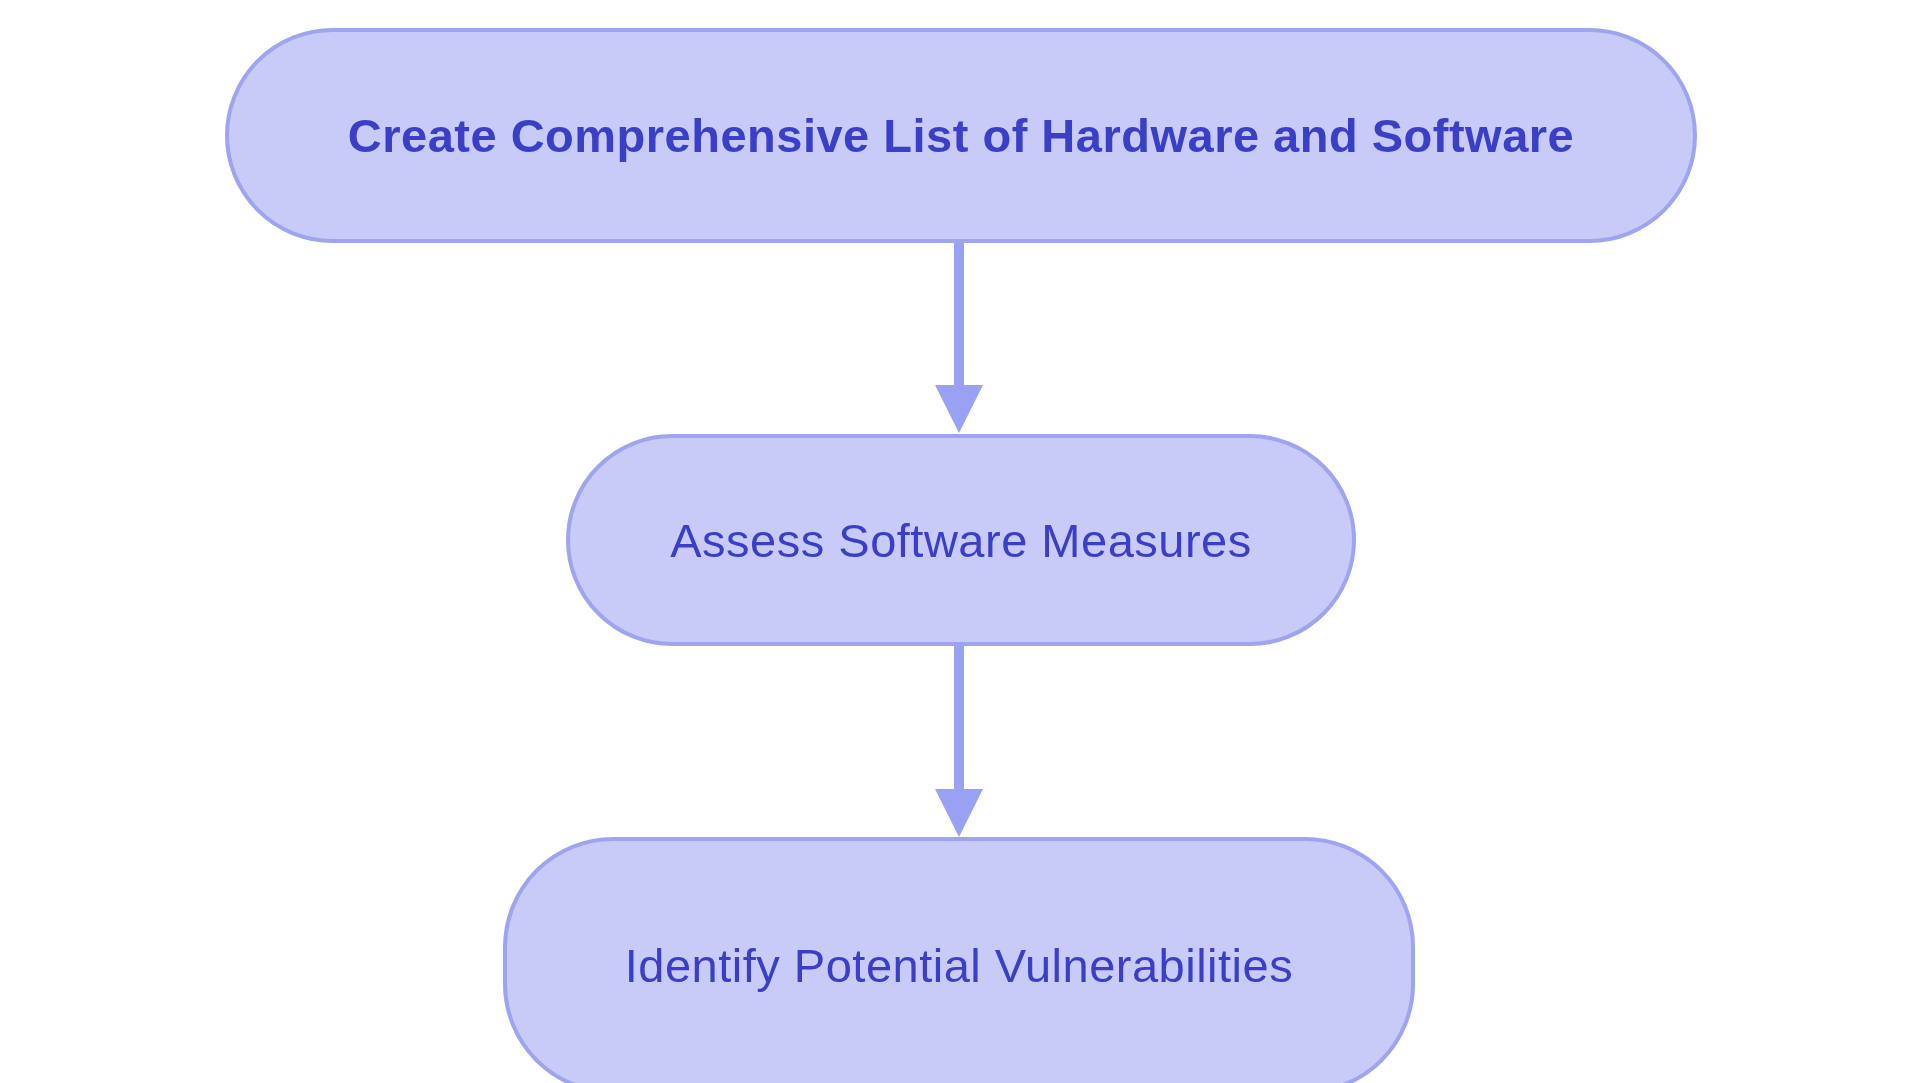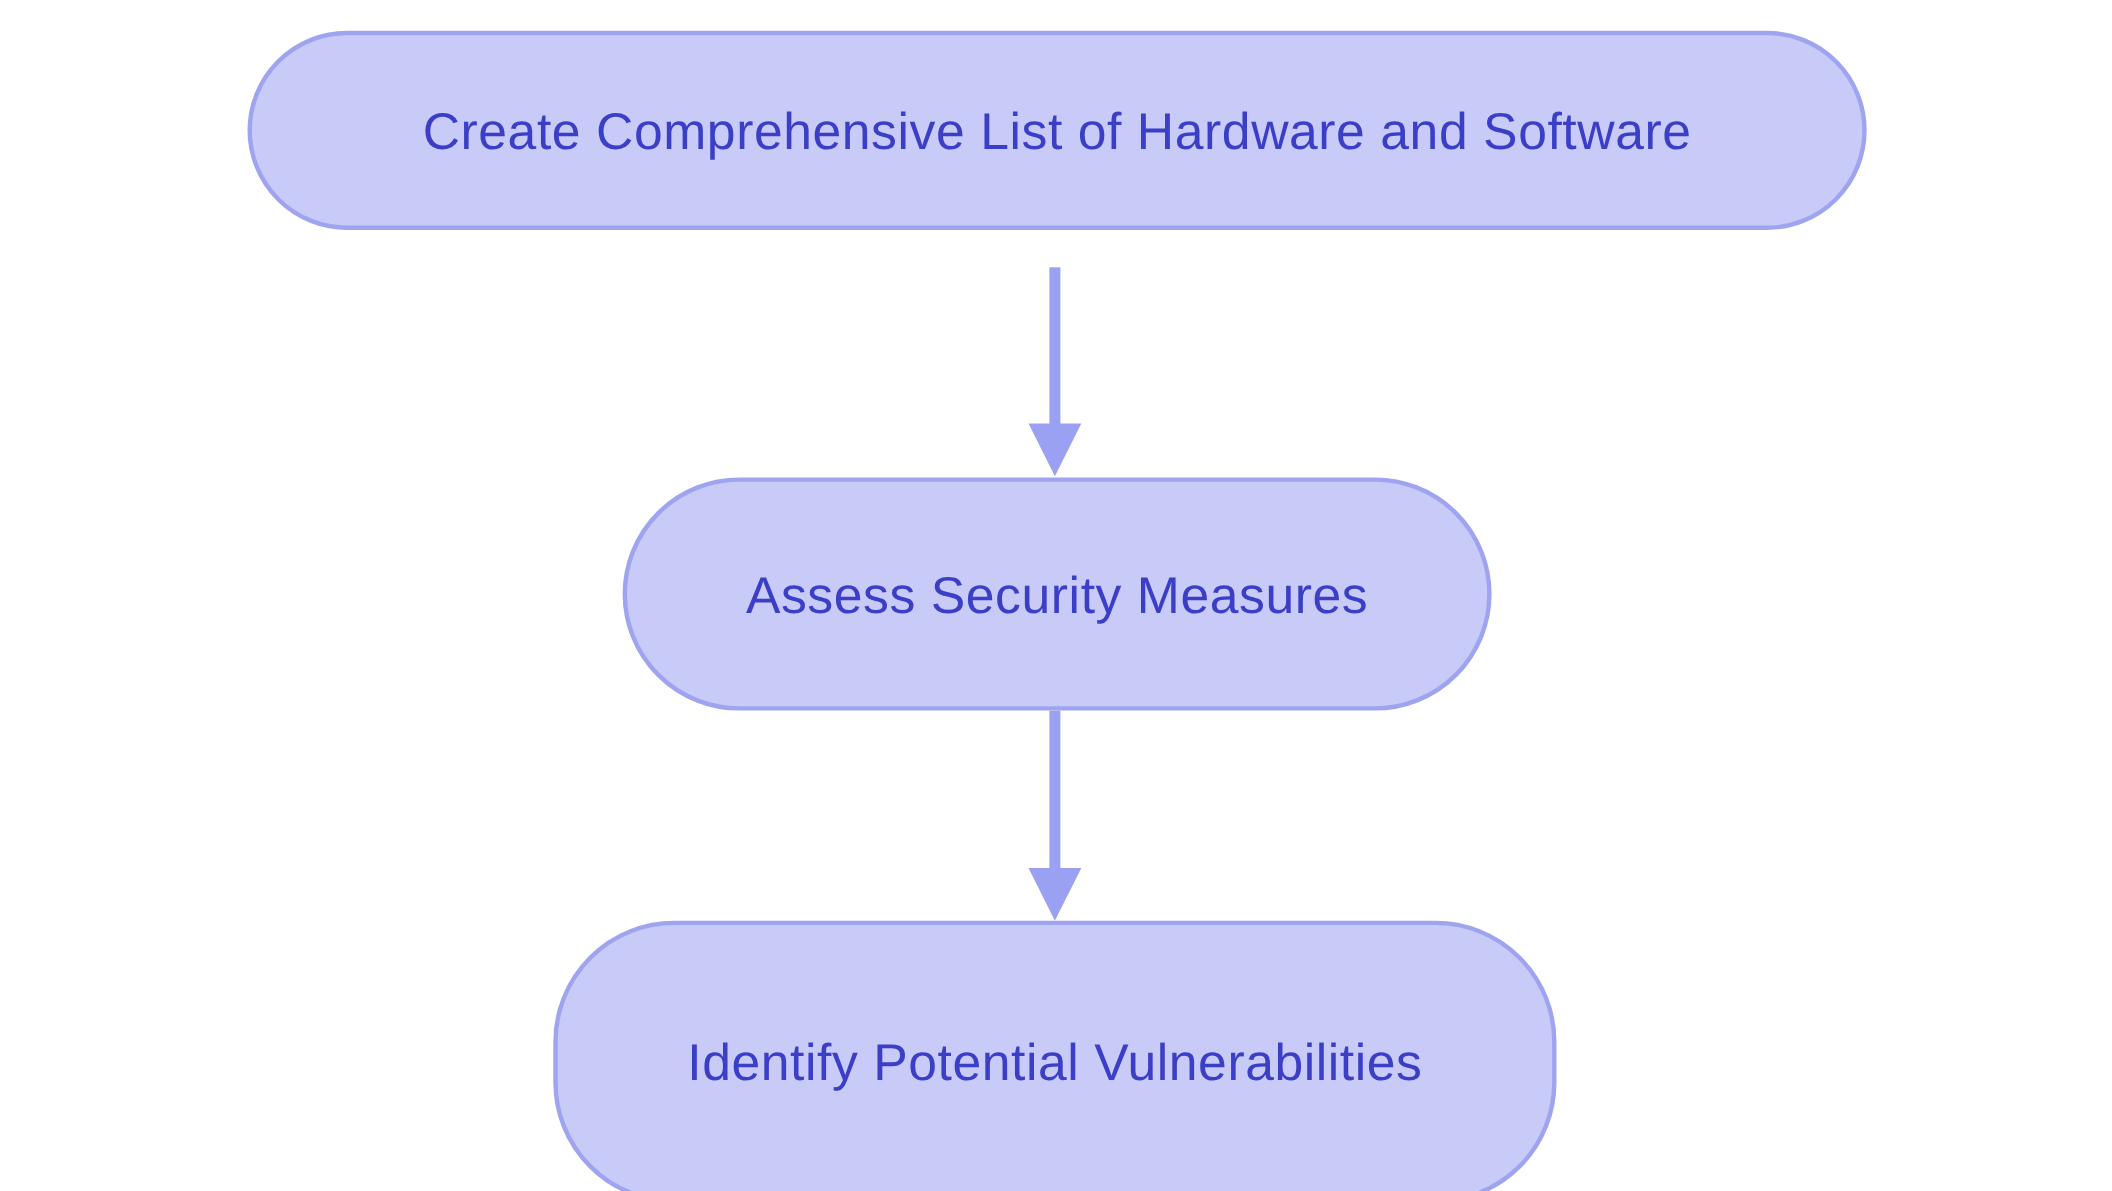--- a/index.html
+++ b/index.html
@@ -26,21 +26,21 @@
     border-radius: 110px;
     display: flex;
     align-items: center;
     justify-content: center;
     color: var(--text);
     font-size: 47px;
     letter-spacing: 0.5px;
     text-align: center;
     white-space: nowrap;
   }
-  .node-1 { left: 225px; top: 28px;  width: 1472px; height: 181px; }
+  .node-1 { left: 225px; top: 28px;  width: 1472px; height: 215px; font-weight: bold; }
   .node-2 { left: 566px; top: 434px; width: 790px;  height: 212px; }
   .node-3 { left: 503px; top: 837px; width: 912px;  height: 257px; }
 
   .arrow { position: absolute; }
   .arrow .stem {
     position: absolute;
     left: -5px;
     top: 0;
     width: 10px;
     background: var(--arrow);
@@ -69,21 +69,21 @@
   <div class="node node-1">
     <span>Create Comprehensive List of Hardware and Software</span>
   </div>
 
   <div class="arrow arrow-1">
     <div class="stem"></div>
     <div class="head"></div>
   </div>
 
   <div class="node node-2">
-    <span>Assess Security Measures</span>
+    <span>Assess Software Measures</span>
   </div>
 
   <div class="arrow arrow-2">
     <div class="stem"></div>
     <div class="head"></div>
   </div>
 
   <div class="node node-3">
     <span>Identify Potential Vulnerabilities</span>
   </div>

